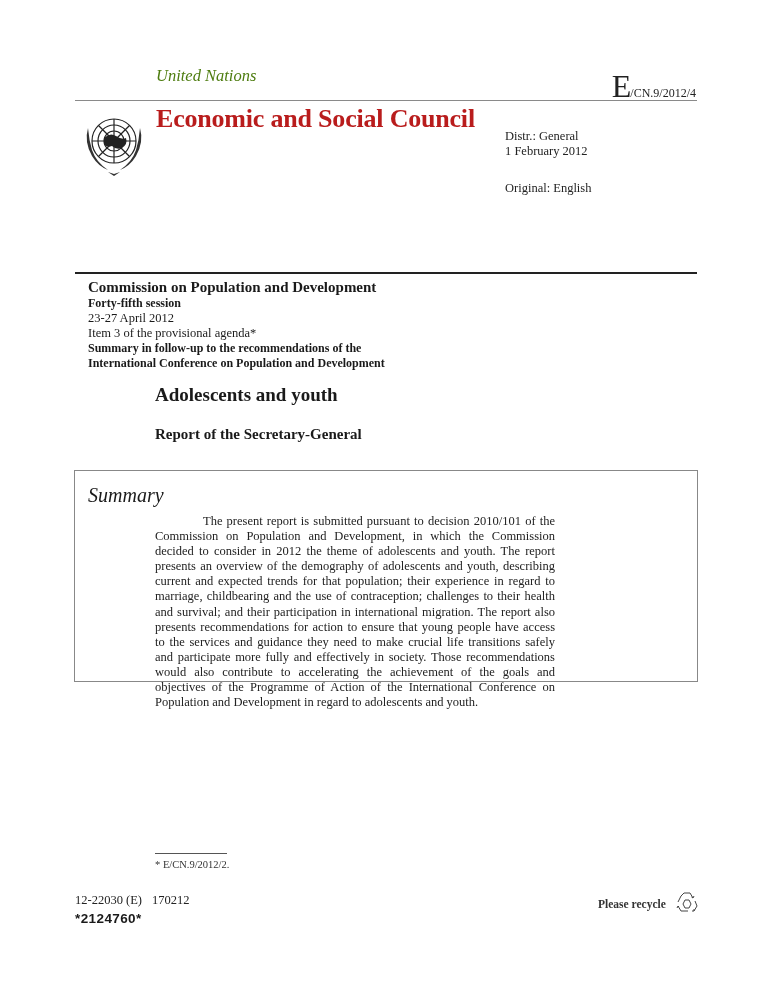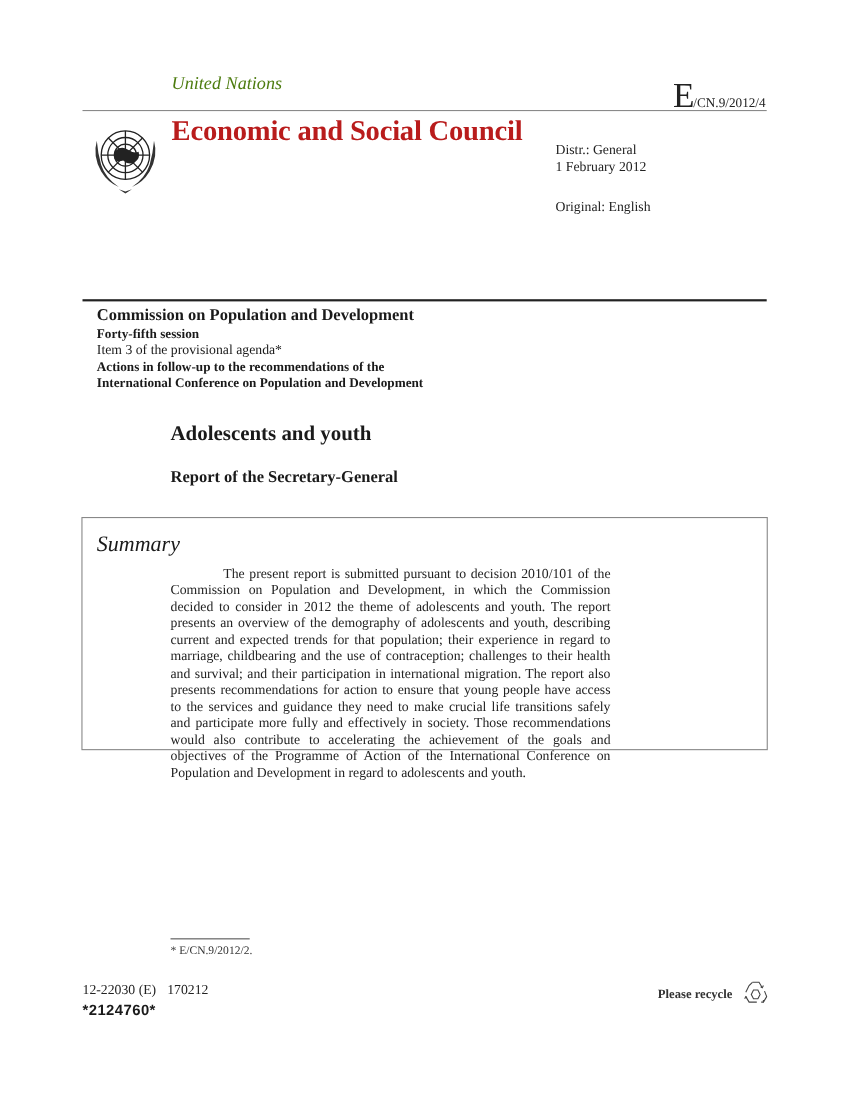--- a/index.html
+++ b/index.html
@@ -79,22 +79,23 @@
   <div>Distr.: General</div>
   <div>1 February 2012</div>
 </div>
 <div class="abs original">Original: English</div>
 
 <div class="abs hr-mid"></div>
 
 <div class="abs commission">
   <div class="c-title">Commission on Population and Development</div>
   <div class="bold">Forty-fifth session</div>
+  <div class="reg">23-27 April 2012</div>
   <div class="reg">Item 3 of the provisional agenda*</div>
-  <div class="bold">Actions in follow-up to the recommendations of the</div>
+  <div class="bold">Summary in follow-up to the recommendations of the</div>
   <div class="bold">International Conference on Population and Development</div>
 </div>
 
 <div class="abs doc-title">Adolescents and youth</div>
 <div class="abs doc-subtitle">Report of the Secretary-General</div>
 
 <div class="abs summary-box"></div>
 <div class="abs summary-label">Summary</div>
 <div class="abs summary-text">
   <p>The present report is submitted pursuant to decision 2010/101 of the Commission on Population and Development, in which the Commission decided to consider in 2012 the theme of adolescents and youth. The report presents an overview of the demography of adolescents and youth, describing current and expected trends for that population; their experience in regard to marriage, childbearing and the use of contraception; challenges to their health and survival; and their participation in international migration. The report also presents recommendations for action to ensure that young people have access to the services and guidance they need to make crucial life transitions safely and participate more fully and effectively in society. Those recommendations would also contribute to accelerating the achievement of the goals and objectives of the Programme of Action of the International Conference on Population and Development in regard to adolescents and youth.</p>

